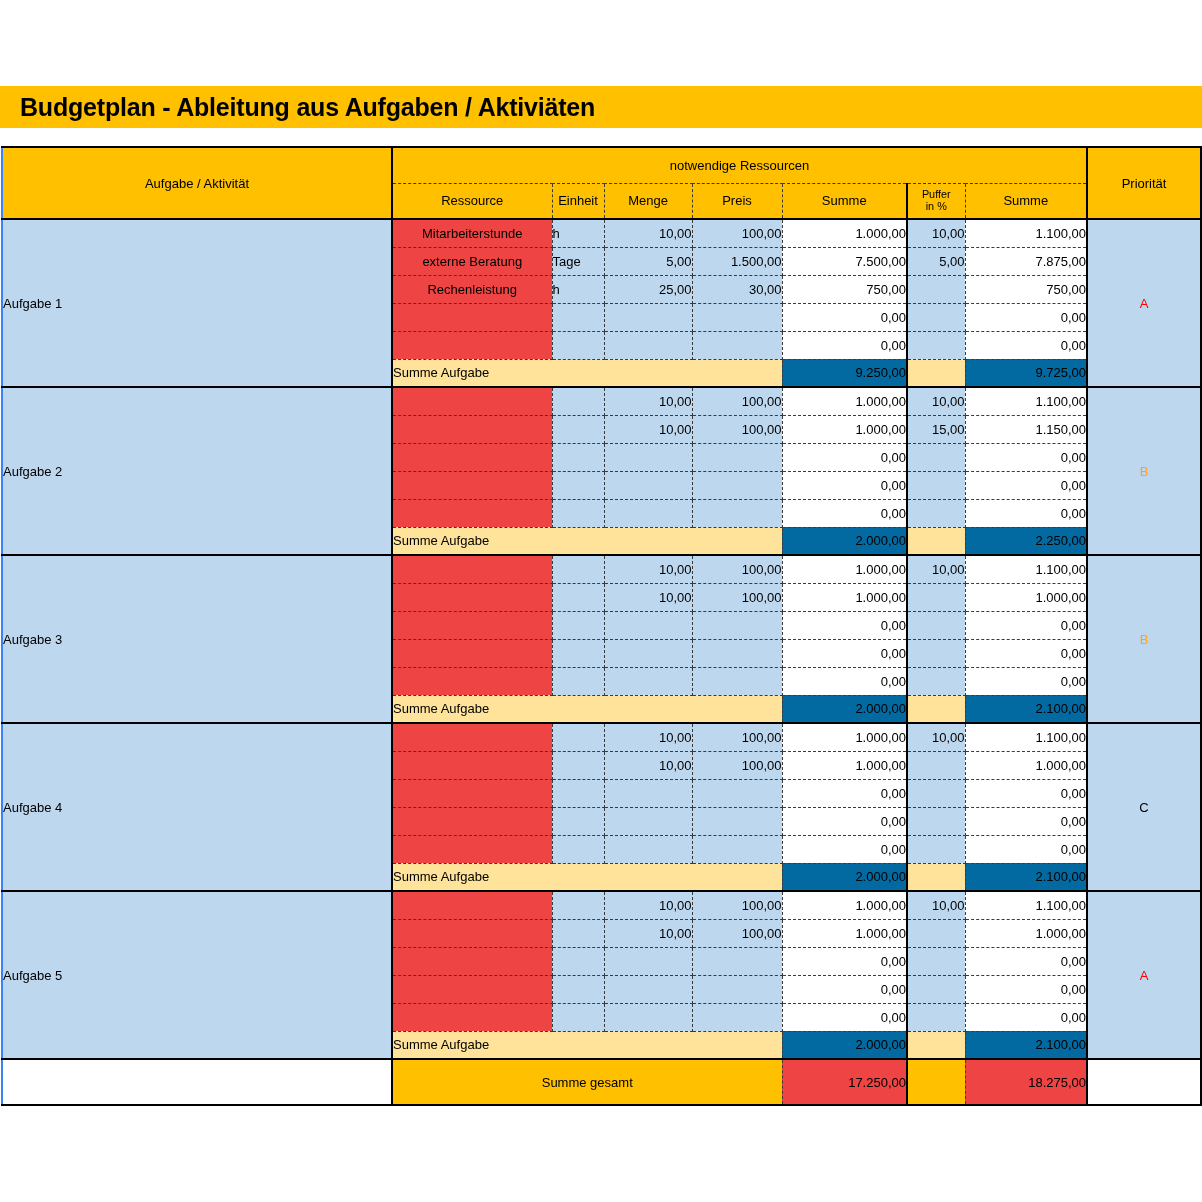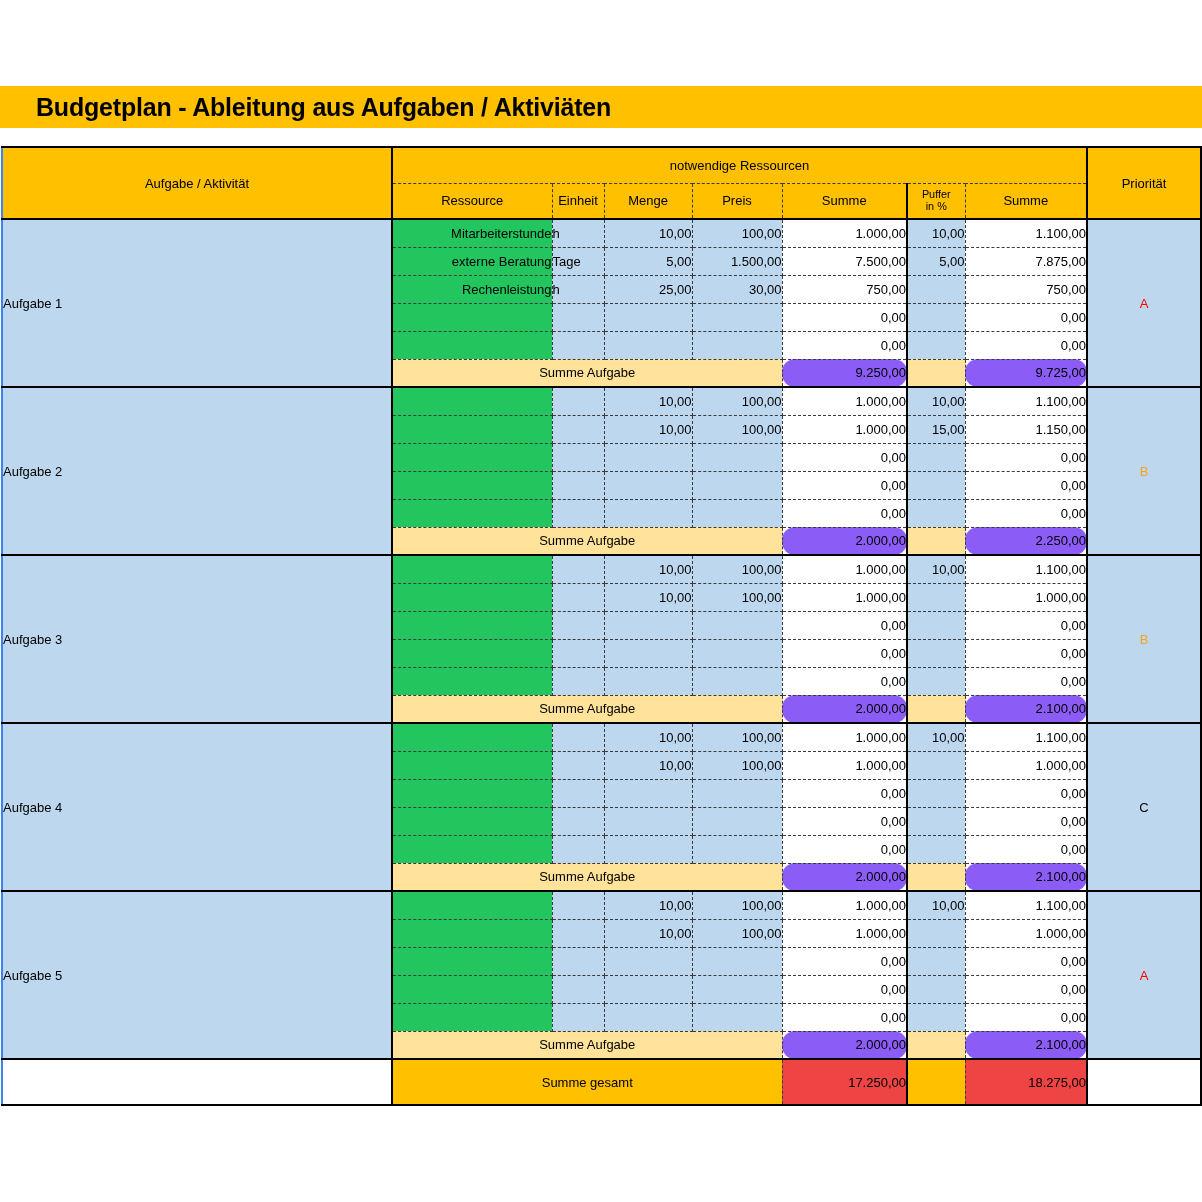--- a/index.html
+++ b/index.html
@@ -30,21 +30,21 @@
     width: 1202px;
     height: 42px;
     background: #FFC000;
     display: flex;
     align-items: center;
   }
   .title-text {
     font-size: 25px;
     font-weight: bold;
     letter-spacing: -0.2px;
-    padding-left: 36px;
+    padding-left: 20px;
     white-space: nowrap;
   }
 
   
   .sheet {
     position: absolute;
     left: 1px;
     top: 146px;
     width: 1199px;
     border-collapse: collapse;
@@ -89,24 +89,24 @@
   .hd-sub small { display:block; line-height:1.05; }
 
   
   .c-task {
     background: #BDD7EE;
     font-size: 14px;
     padding-left: 12px;
     text-align: left;
   }
   .c-res {
-    background: #22c55e;
+    background: #ef4444;
     font-size: 12.5px;
     padding-left: 8px;
-    text-align: right;
+    text-align: center;
   }
   .c-unit {
     background: #BDD7EE;
     font-size: 12.5px;
     padding-left: 8px;
     text-align: left;
   }
   .c-num-blue {
     background: #BDD7EE;
     font-size: 12.5px;
@@ -117,30 +117,29 @@
     background: #ffffff;
     font-size: 12.5px;
     padding-right: 8px;
     text-align: right;
   }
 
   .c-sum-label {
     background: #FFE39A;
     font-size: 12.5px;
     font-weight: bold;
-    text-align: center;
+    text-align: left;
     padding-right: 6px;
   }
   .c-sum-val {
-    background: #8b5cf6;
+    background: #0369a1;
     font-size: 12.5px;
     font-weight: bold;
     text-align: right;
     padding-right: 8px;
-    border-radius: 13px;
   }
   .c-sum-blank { background: #FFE39A; }
 
   .c-tot-label {
     background: #FFC000;
     font-size: 13px;
     font-weight: bold;
     text-align: center;
     padding-right: 6px;
   }

